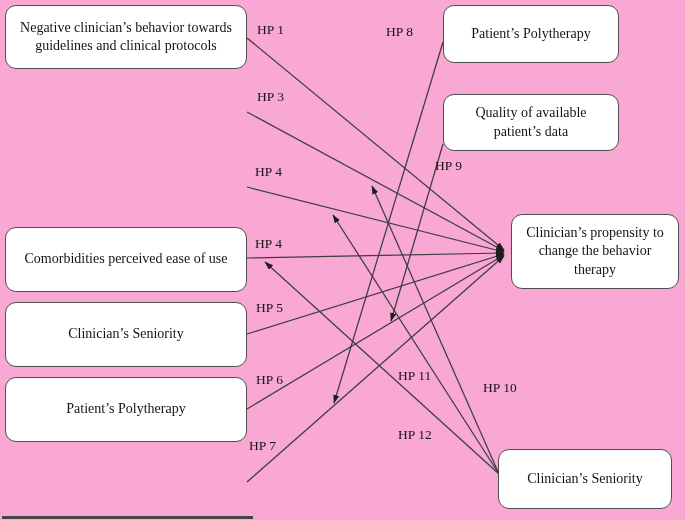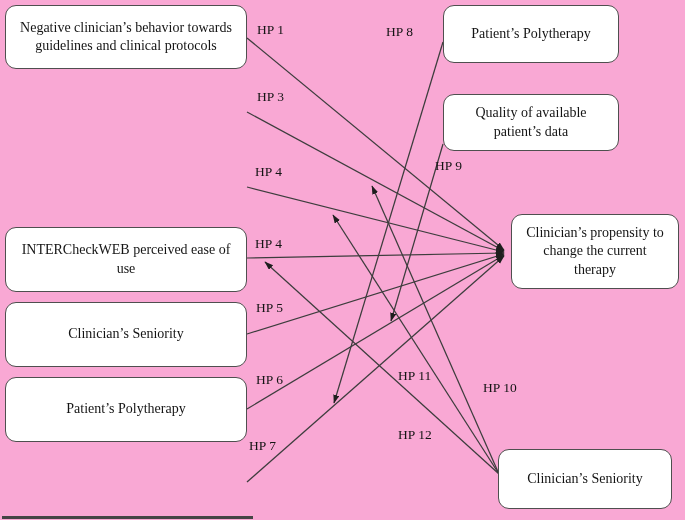--- a/index.html
+++ b/index.html
@@ -51,36 +51,36 @@
       <line x1="443" y1="42" x2="334" y2="403" stroke="#3d3d3d" stroke-width="1.25" marker-end="url(#arrowhead)"></line>
       <line x1="443" y1="144" x2="391" y2="321" stroke="#3d3d3d" stroke-width="1.25" marker-end="url(#arrowhead)"></line>
       <line x1="499" y1="474" x2="372" y2="186" stroke="#3d3d3d" stroke-width="1.25" marker-end="url(#arrowhead)"></line>
       <line x1="499" y1="474" x2="333" y2="215" stroke="#3d3d3d" stroke-width="1.25" marker-end="url(#arrowhead)"></line>
       <line x1="499" y1="474" x2="265" y2="262" stroke="#3d3d3d" stroke-width="1.25" marker-end="url(#arrowhead)"></line>
     </svg>
 <div class="node" style="left: 5px; top: 5px; width: 242px; height: 64px;">
       <span>Negative clinician’s behavior towards guidelines and clinical protocols</span>
     </div>
     <div class="node" style="left: 5px; top: 227px; width: 242px; height: 65px;">
-      <span>INTERCheckWEB perceived ease of use</span>
+      <span>Comorbidities perceived ease of use</span>
     </div>
     <div class="node" style="left: 5px; top: 302px; width: 242px; height: 65px;">
       <span>Clinician’s Seniority</span>
     </div>
     <div class="node" style="left: 5px; top: 377px; width: 242px; height: 65px;">
       <span>Patient’s Polytherapy</span>
     </div>
     <div class="node" style="left: 443px; top: 5px; width: 176px; height: 58px;">
       <span>Patient’s Polytherapy</span>
     </div>
     <div class="node" style="left: 443px; top: 94px; width: 176px; height: 57px;">
       <span>Quality of available patient’s data</span>
     </div>
     <div class="node" style="left: 511px; top: 214px; width: 168px; height: 75px;">
-      <span>Clinician’s propensity to change the current therapy</span>
+      <span>Clinician’s propensity to change the behavior therapy</span>
     </div>
     <div class="node" style="left: 498px; top: 449px; width: 174px; height: 60px;">
       <span>Clinician’s Seniority</span>
     </div>
     <div class="hp-label" style="left: 257px; top: 22px;">HP 1</div>
     <div class="hp-label" style="left: 257px; top: 89px;">HP 3</div>
     <div class="hp-label" style="left: 255px; top: 164px;">HP 4</div>
     <div class="hp-label" style="left: 255px; top: 236px;">HP 4</div>
     <div class="hp-label" style="left: 256px; top: 300px; text-align: right;">HP 5</div>
     <div class="hp-label" style="left: 256px; top: 372px;">HP 6</div>

